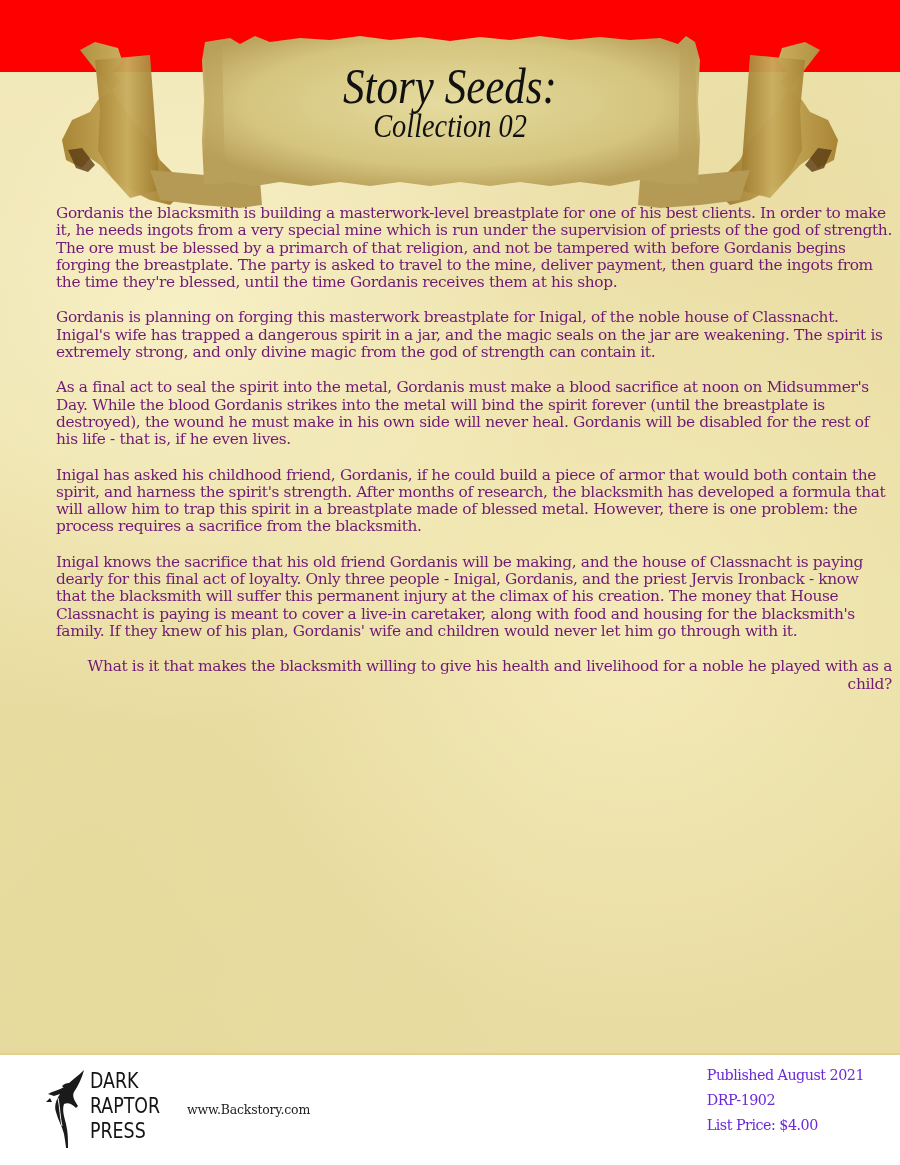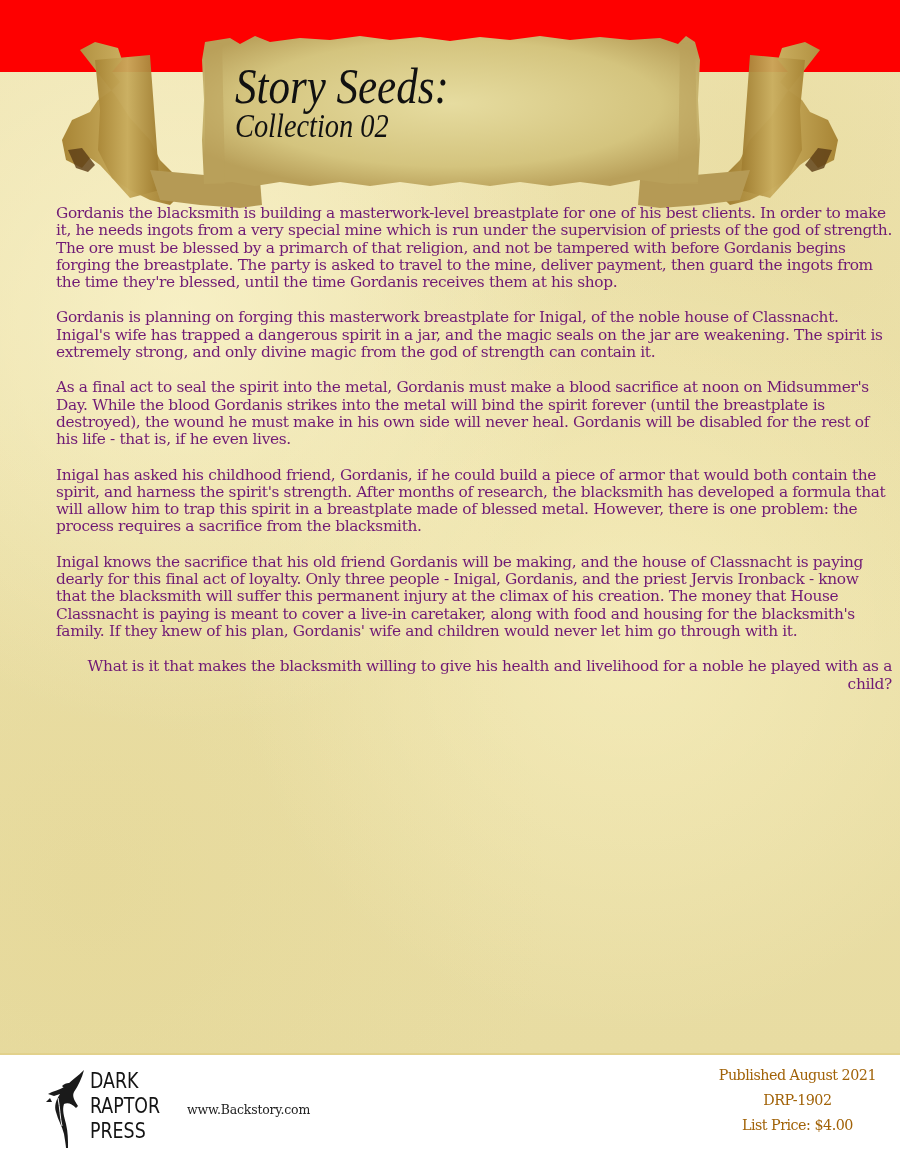--- a/index.html
+++ b/index.html
@@ -40,21 +40,21 @@
       left: 0; top: 0;
       width: 900px;
       height: 210px;
     }
     .scroll svg { position: absolute; left: 0; top: 0; }
     .title-block {
       position: absolute;
       left: 200px;
       top: 60px;
       width: 500px;
-      text-align: left;
+      text-align: center;
     }
     .title {
       font-family: "Liberation Serif", serif;
       font-style: italic;
       font-size: 50px;
       line-height: 52px;
       color: #111;
       transform: scaleX(0.86);
       letter-spacing: 0px;
     }
@@ -117,27 +117,27 @@
       position: absolute;
       left: 187px;
       top: 1102px;
       font-family: "DejaVu Serif", serif;
       font-size: 12.5px;
       color: #222;
       letter-spacing: -0.2px;
     }
     .pubinfo {
       position: absolute;
-      right: 24px;
+      right: 36px;
       top: 1063px;
-      text-align: center;
+      text-align: left;
       font-family: "DejaVu Serif", serif;
       font-size: 14.3px;
       line-height: 25px;
-      color: #a16207;
+      color: #6d28d9;
       letter-spacing: -0.5px;
     }
   </style>
 </head>
 <body>
 
 <div class="parchment"></div>
 <div class="red-band"></div>
 
 <div class="scroll">

